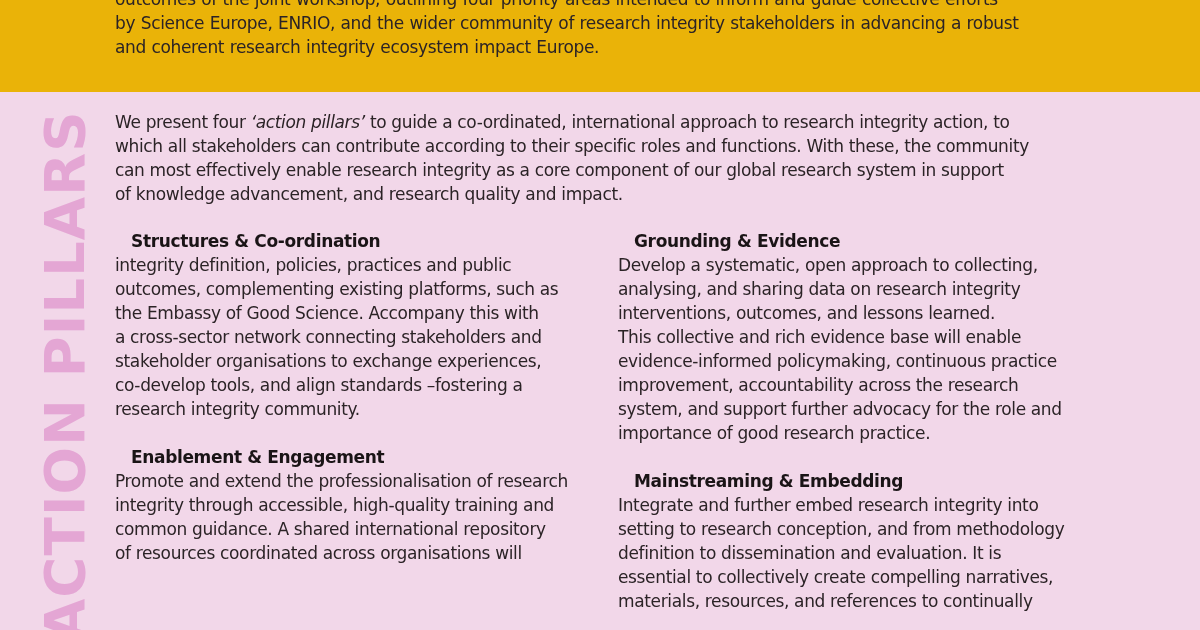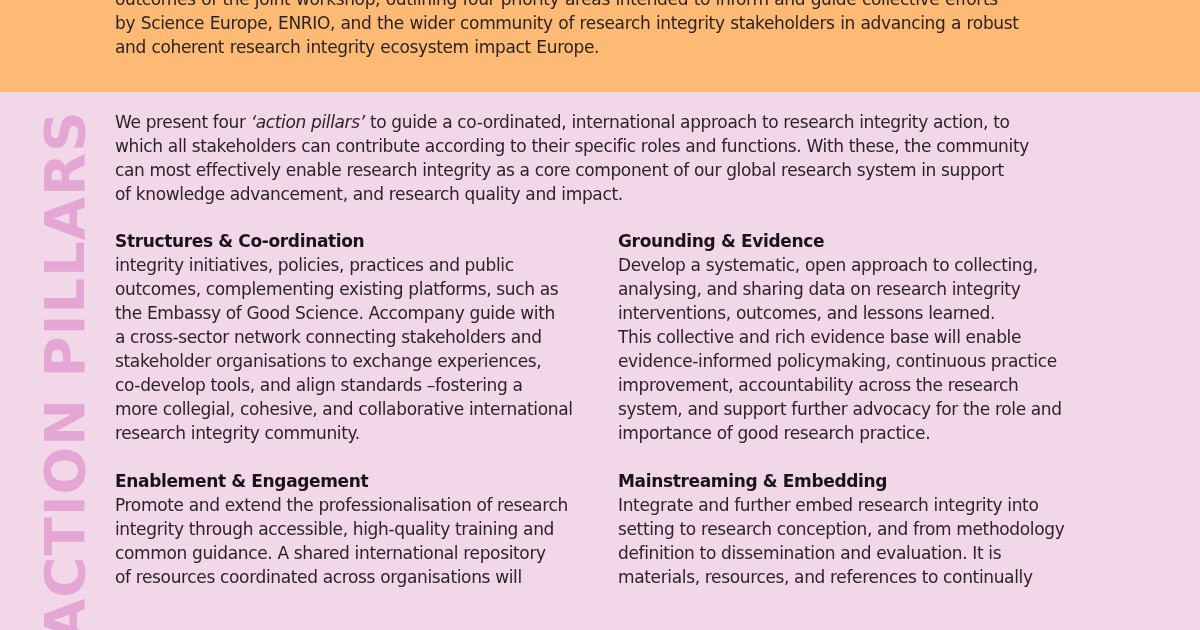--- a/index.html
+++ b/index.html
@@ -17,21 +17,21 @@
       width: 1200px;
       height: 630px;
       overflow: hidden;
     }
     .top-section {
       position: absolute;
       left: 0;
       top: 0;
       width: 1200px;
       height: 92px;
-      background: #fdba74;
+      background: #eab308;
     }
     .top-text {
       position: absolute;
       left: 115px;
       top: -13px;
       width: 975px;
       font-size: 17px;
       line-height: 24px;
       letter-spacing: -0.35px;
       word-spacing: 0.5px;
@@ -88,20 +88,21 @@
     }
     .col-left { left: 115px; }
     .col-right { left: 618px; }
     .pillar { margin-bottom: 24px; }
     .pillar-title {
       display: block;
       font-weight: bold;
       font-size: 17px;
       color: #1a1416;
       white-space: nowrap;
+      margin-left: 16px;
     }
     .pillar-body .line {
       display: block;
       white-space: nowrap;
       text-align: justify;
     }
   </style>
 </head>
 <body>
 
@@ -125,27 +126,26 @@
     <span class="line"><span>We present four </span><em>‘action pillars’</em><span> to guide a co-ordinated, international approach to research integrity action, to</span></span>
     <span class="line">which all stakeholders can contribute according to their specific roles and functions. With these, the community</span>
     <span class="line">can most effectively enable research integrity as a core component of our global research system in support</span>
     <span class="line">of knowledge advancement, and research quality and impact.</span>
   </div>
 
   <div class="col col-left">
     <div class="pillar">
       <span class="pillar-title">Structures &amp; Co-ordination</span>
       <div class="pillar-body">
-        <span class="line">integrity initiatives, policies, practices and public</span>
+        <span class="line">integrity definition, policies, practices and public</span>
         <span class="line">outcomes, complementing existing platforms, such as</span>
-        <span class="line">the Embassy of Good Science. Accompany guide with</span>
+        <span class="line">the Embassy of Good Science. Accompany this with</span>
         <span class="line">a cross-sector network connecting stakeholders and</span>
         <span class="line">stakeholder organisations to exchange experiences,</span>
         <span class="line">co-develop tools, and align standards –fostering a</span>
-        <span class="line">more collegial, cohesive, and collaborative international</span>
         <span class="line">research integrity community.</span>
       </div>
     </div>
     <div class="pillar">
       <span class="pillar-title">Enablement &amp; Engagement</span>
       <div class="pillar-body">
         <span class="line">Promote and extend the professionalisation of research</span>
         <span class="line">integrity through accessible, high-quality training and</span>
         <span class="line">common guidance. A shared international repository</span>
         <span class="line">of resources coordinated across organisations will</span>
@@ -166,18 +166,19 @@
         <span class="line">system, and support further advocacy for the role and</span>
         <span class="line">importance of good research practice.</span>
       </div>
     </div>
     <div class="pillar">
       <span class="pillar-title">Mainstreaming &amp; Embedding</span>
       <div class="pillar-body">
         <span class="line">Integrate and further embed research integrity into</span>
         <span class="line">setting to research conception, and from methodology</span>
         <span class="line">definition to dissemination and evaluation. It is</span>
+        <span class="line">essential to collectively create compelling narratives,</span>
         <span class="line">materials, resources, and references to continually</span>
       </div>
     </div>
   </div>
 
 </div>
 
 </body></html>

